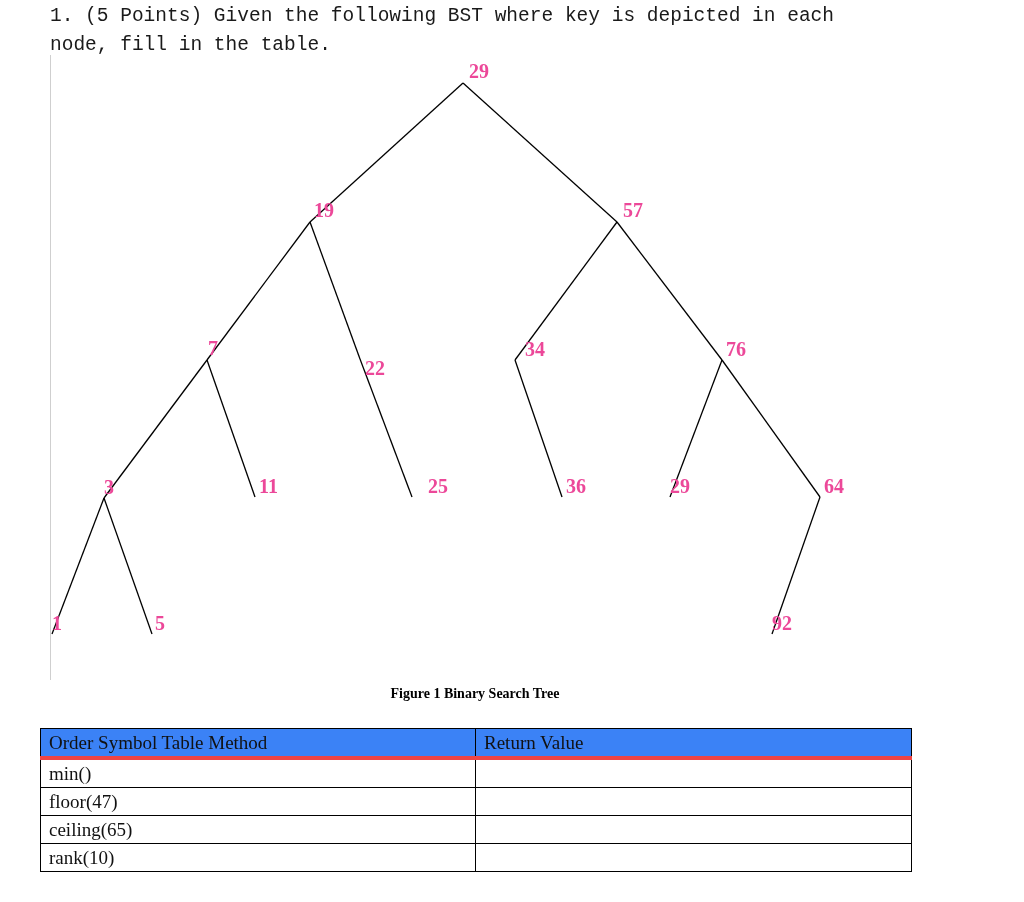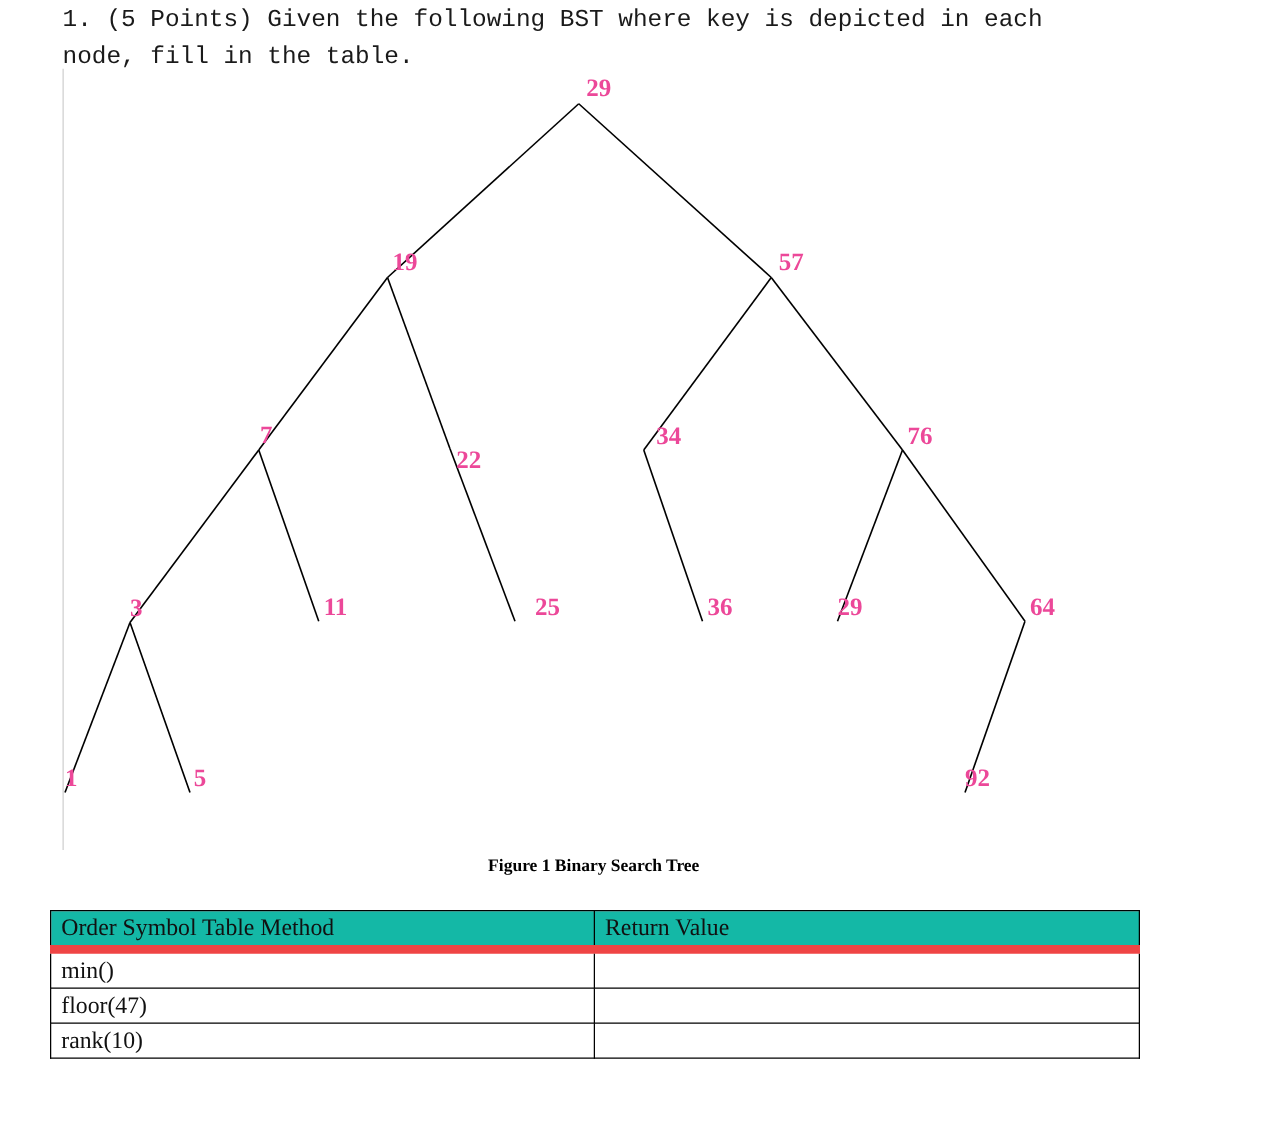--- a/index.html
+++ b/index.html
@@ -78,22 +78,22 @@
     border: 1px solid #000000;
     height: 27px;
     padding: 0 0 0 8px;
     font-size: 19px;
     font-weight: normal;
     text-align: left;
     vertical-align: middle;
     color: #111111;
   }
   #method-table thead th {
-    background: #14b8a6;
-    border-bottom: 7px solid #ef4444;
+    background: #3b82f6;
+    border-bottom: 4px solid #ef4444;
   }
   #method-table col.col-method { width: 435px; }
   #method-table col.col-value  { width: 436px; }
   .value-cell { }
 </style>
 </head>
 <body>
 
 <div id="question-text">1. (5 Points) Given the following BST where key is depicted in each node, fill in the table.</div>
 
@@ -153,17 +153,21 @@
   <tbody id="table-body">
       <tr>
         <td>min()</td>
         <td class="value-cell"></td>
       </tr>
       <tr>
         <td>floor(47)</td>
         <td class="value-cell"></td>
       </tr>
       <tr>
+        <td>ceiling(65)</td>
+        <td class="value-cell"></td>
+      </tr>
+      <tr>
         <td>rank(10)</td>
         <td class="value-cell"></td>
       </tr>
     </tbody>
 </table>
 
 </body></html>

